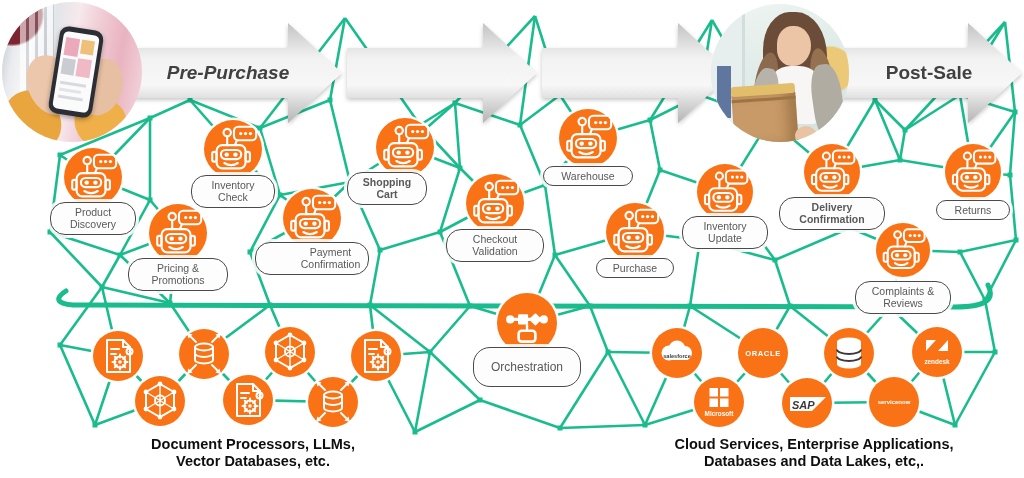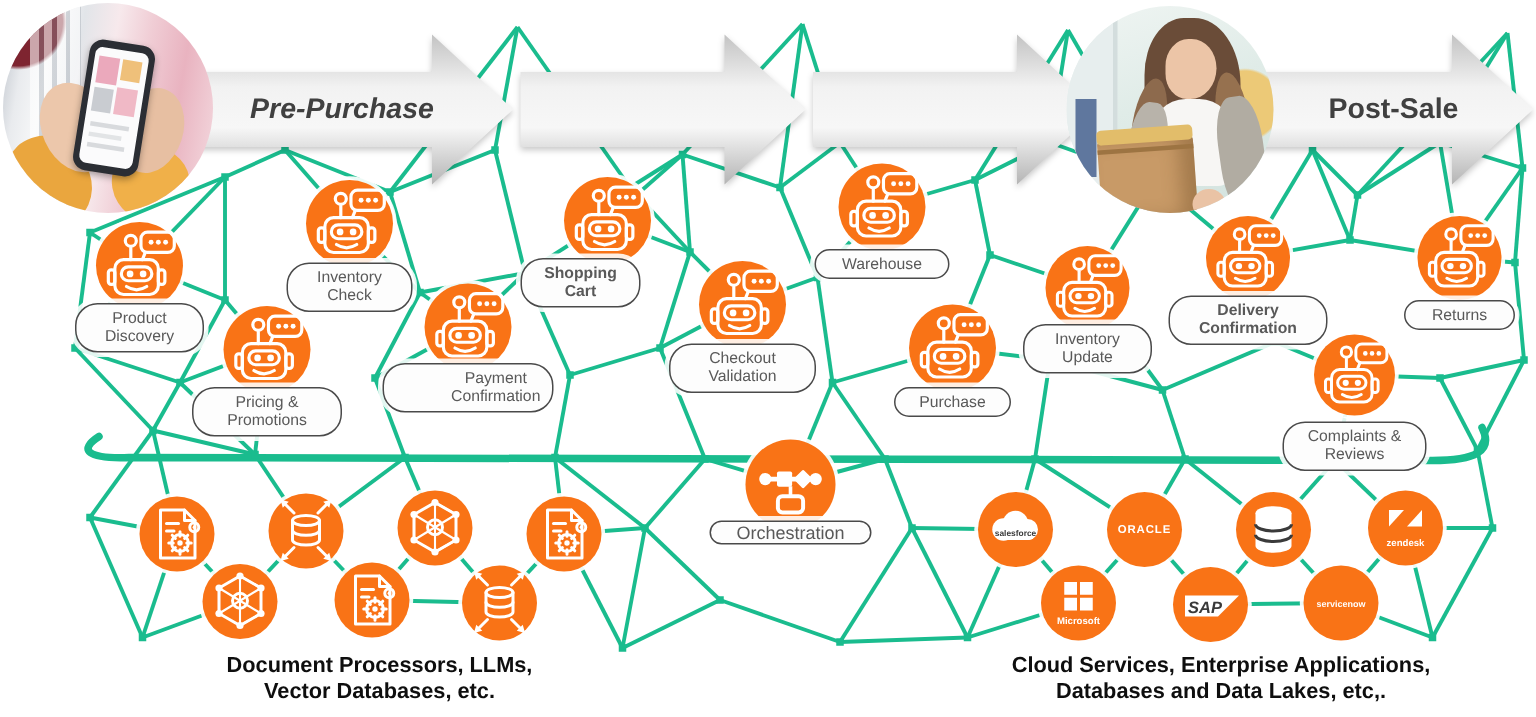--- a/index.html
+++ b/index.html
@@ -14,21 +14,21 @@
   
   .photo{position:absolute;border-radius:50%;overflow:hidden;}
   .photo div{position:absolute;}
   
   .agent-circle{position:absolute;border-radius:50%;background:#f97316;
                 box-shadow:0 0 0 2.5px rgba(255,255,255,.92);}
   .agent-circle svg{width:100%;height:100%;display:block;}
   .pill{position:absolute;transform:translateX(-50%);background:#fdfdfd;border:1.6px solid #4a4a4a;
         border-radius:15px;color:#595959;font-size:10.5px;line-height:1.18;text-align:center;
         padding:3px 7px;box-shadow:0 0 0 3px rgba(255,255,255,.88);}
-  .pill-lg{font-size:12px;border-radius:17px;padding:0 10px;}
+  .pill-lg{font-size:12px;border-radius:17px;padding:12px 10px;}
   
   .caption{position:absolute;transform:translateX(-50%);text-align:center;font-weight:bold;
            font-size:14.5px;color:#0e0e0e;line-height:1.18;white-space:nowrap;}
   #arrow-banner{filter:drop-shadow(0 2px 2px rgba(0,0,0,.22));}
 </style>
 </head>
 <body>
 
 <div id="stage">
 

